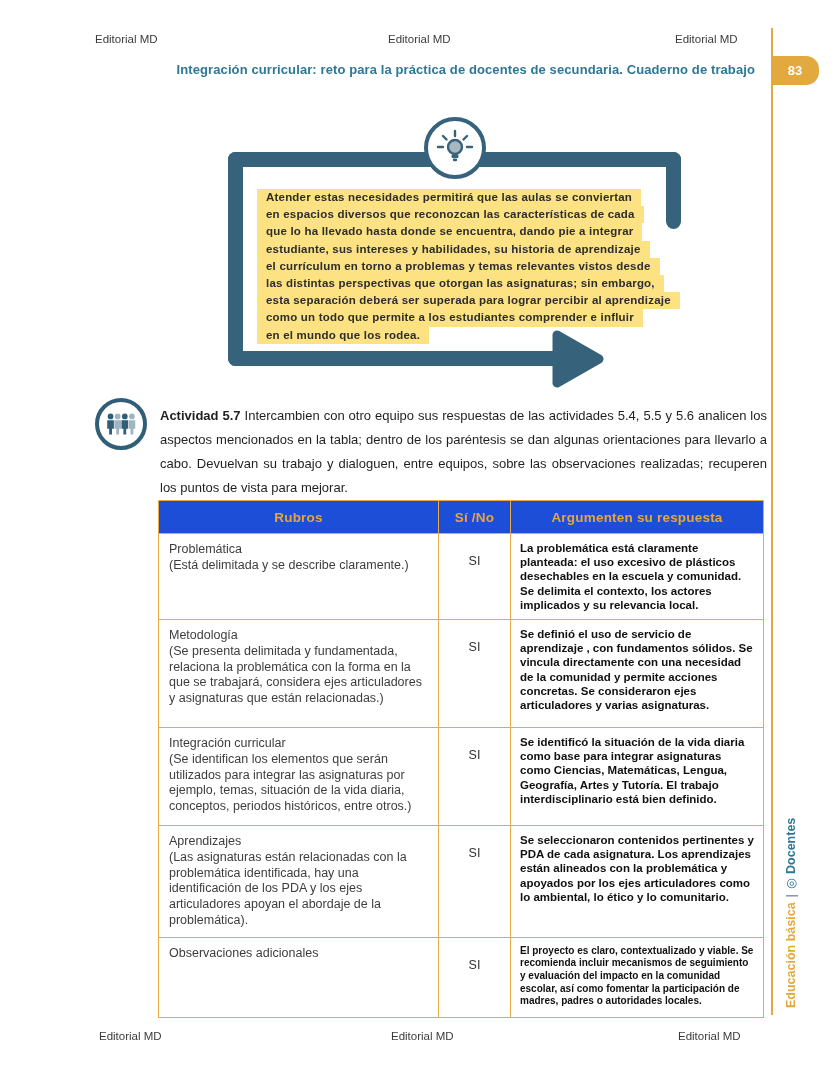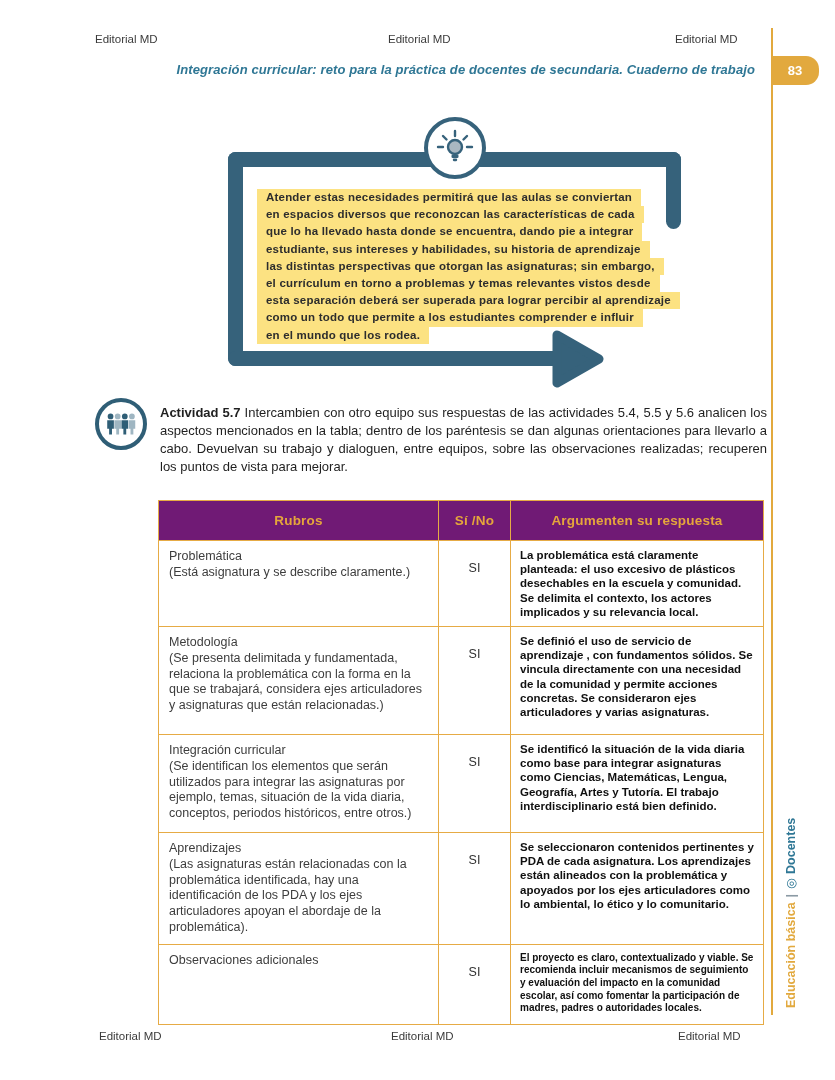--- a/index.html
+++ b/index.html
@@ -11,21 +11,21 @@
   .brand { position:absolute; top:33px; font-size:11.5px; color:#3b3b3b; }
   .brand.b-left { left:95px; }
   .brand.b-center { left:388px; }
   .brand.b-right { left:675px; }
   .brand.f-left { top:1030px; left:99px; }
   .brand.f-center { top:1030px; left:391px; }
   .brand.f-right { top:1030px; left:678px; }
 
   .page-title {
     position:absolute; top:62px; right:80px; white-space:nowrap;
-    font-size:13px; color:#2f7795; font-weight:bold; letter-spacing:0.1px;font-style:italic;
+    font-size:13px; color:#2f7795; font-weight:bold; letter-spacing:0.1px;
   }
   .gold-line { position:absolute; left:771px; top:28px; width:2px; height:987px; background:#e2a93e; }
   .page-badge {
     position:absolute; left:771px; top:56px; width:48px; height:29px;
     background:#e2a93e; border-radius:0 13px 13px 0; color:#ffffff;
     font-size:13px; font-weight:bold; text-align:center; line-height:29px;
   }
 
   
   .bar { position:absolute; background:#36627b; border-radius:8px; }
@@ -49,36 +49,36 @@
   }
 
   
   .activity-icon {
     position:absolute; left:95px; top:398px; width:52px; height:52px;
     border:4px solid #2f5e76; border-radius:50%; background:#fff;
     display:flex; align-items:center; justify-content:center;
   }
   .activity-text {
     position:absolute; left:160px; top:404px; width:607px;
-    font-size:13px; line-height:18px; color:#1f1f1f; text-align:justify;
+    font-size:13px; line-height:24px; color:#1f1f1f; text-align:justify;
   }
   .activity-label { font-weight:bold; }
 
   
   .rubric-table {
     position:absolute; left:158px; top:500px; width:605px;
     border-collapse:collapse; table-layout:fixed; background:#fff;
   }
   .rubric-table col.c1 { width:280px; }
   .rubric-table col.c2 { width:72px; }
   .rubric-table col.c3 { width:253px; }
   .rubric-table th, .rubric-table td { border:1.5px solid #e6ab45; vertical-align:top; }
   .rubric-table th {
-    background:#701a75; color:#e5a63b; font-size:13.5px; font-weight:bold;
-    text-align:center; height:40px; vertical-align:middle; letter-spacing:0.2px;
+    background:#1d4ed8; color:#e5a63b; font-size:13.5px; font-weight:bold;
+    text-align:center; height:33px; vertical-align:middle; letter-spacing:0.2px;
   }
   td.rubro { padding:8px 10px; font-size:12.5px; line-height:15.8px; color:#3d3d3d; }
   td.rubro .rubro-title { margin-bottom:0; }
   td.sino  { padding-top:20px; text-align:center; font-size:12.5px; color:#333333; }
   td.arg   { padding:7px 9px; font-size:11.5px; line-height:14.2px; font-weight:bold; color:#101010; }
   td.arg.small { font-size:10px; line-height:12.6px; }
 
   
   .side-label {
     position:absolute; left:783px; top:1008px; transform-origin:0 0;
@@ -124,22 +124,22 @@
       <rect x="18.5" y="28.5" width="7" height="3.4" rx="1.2" fill="#36627b"></rect>
       <rect x="19.8" y="32.6" width="4.4" height="2.6" rx="1.1" fill="#36627b"></rect>
     </svg>
   </div>
 
   <div class="callout-text">
     <div class="callout-line">Atender estas necesidades permitirá que las aulas se conviertan</div>
     <div class="callout-line">en espacios diversos que reconozcan las características de cada</div>
     <div class="callout-line">que lo ha llevado hasta donde se encuentra, dando pie a integrar</div>
     <div class="callout-line">estudiante, sus intereses y habilidades, su historia de aprendizaje</div>
+    <div class="callout-line">el currículum en torno a problemas y temas relevantes vistos desde</div>
     <div class="callout-line">las distintas perspectivas que otorgan las asignaturas; sin embargo,</div>
-    <div class="callout-line">el currículum en torno a problemas y temas relevantes vistos desde</div>
     <div class="callout-line">esta separación deberá ser superada para lograr percibir al aprendizaje</div>
     <div class="callout-line">como un todo que permite a los estudiantes comprender e influir</div>
     <div class="callout-line">en el mundo que los rodea.</div>
   </div>
 
   <div class="activity-icon">
     <svg width="38" height="38" viewBox="0 0 40 40">
       <g>
         <circle cx="9" cy="12" r="3" fill="#2f5e76"></circle>
         <path d="M5.5 16 h7 v9 h-2 v6 h-3 v-6 h-2 z" fill="#2f5e76"></path>
@@ -164,21 +164,21 @@
       <tr>
         <th>Rubros</th>
         <th>Sí /No</th>
         <th>Argumenten su respuesta</th>
       </tr>
     </thead>
     <tbody>
       <tr style="height:86px;">
         <td class="rubro">
           <div class="rubro-title">Problemática</div>
-          <div class="rubro-note">(Está asignatura y se describe claramente.)</div>
+          <div class="rubro-note">(Está delimitada y se describe claramente.)</div>
         </td>
         <td class="sino">SI</td>
         <td class="arg">La problemática está claramente planteada: el uso excesivo de plásticos desechables en la escuela y comunidad. Se delimita el contexto, los actores implicados y su relevancia local.</td>
       </tr>
       <tr style="height:108px;">
         <td class="rubro">
           <div class="rubro-title">Metodología</div>
           <div class="rubro-note">(Se presenta delimitada y fundamentada, relaciona la problemática con la forma en la que se trabajará, considera ejes articuladores y asignaturas que están relacionadas.)</div>
         </td>
         <td class="sino">SI</td>

